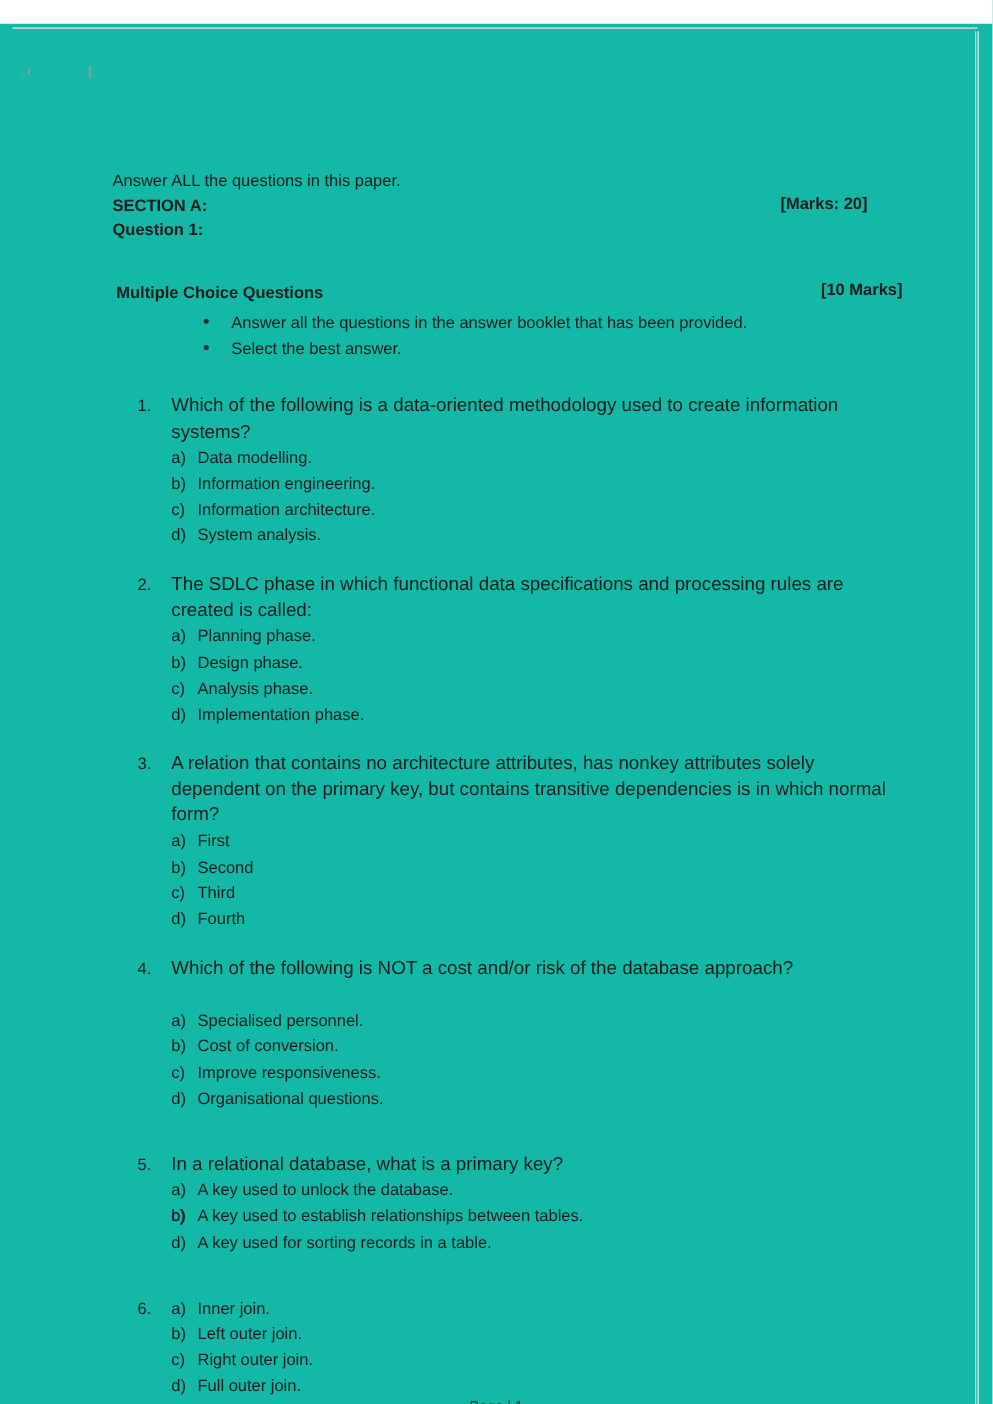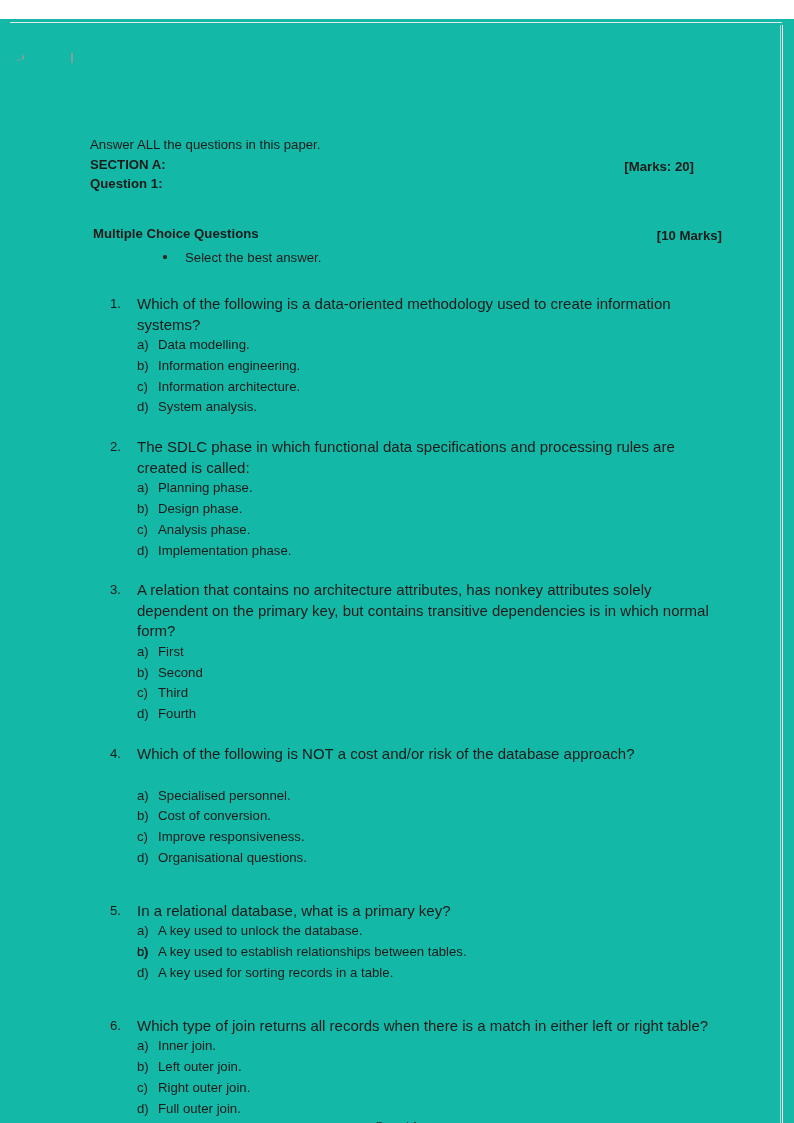--- a/index.html
+++ b/index.html
@@ -63,21 +63,21 @@
   .line {
     font-size: 13.2px;
     line-height: 19.5px;
     white-space: pre-wrap;
   }
   .bold { font-weight: bold; }
 
   .row {
     display: flex;
     justify-content: space-between;
-    align-items: flex-end;
+    align-items: flex-start;
   }
   .row .right { font-weight: bold; font-size: 13.2px; }
 
   .marks20 { margin-right: 28px; }
 
   .mcq-head {
     margin-top: 30px;
     padding-left: 3px;
   }
   .mcq-head .right { padding-right: 0px; }
@@ -175,20 +175,21 @@
     <div class="line bold">Question 1:</div>
 
     <div class="row mcq-head">
       <div class="line bold">Multiple Choice Questions</div>
       <div class="right">[10 Marks]</div>
     </div>
 
     <ul class="bullets">
       <li>
         <span class="dot"></span>
+        <span>Answer all the questions in the  answer booklet that has been provided.</span>
       </li>
       <li>
         <span class="dot"></span>
         <span>Select the best answer.</span>
       </li>
     </ul>
 
     <div class="questions">
 
       <div class="q">
@@ -241,21 +242,20 @@
         <ul class="opts">
           <li><span class="lbl">a)</span><span>A key used to unlock the database.</span></li>
           <li><span class="lbl">b)</span></li>
           <li><span class="lbl">c)</span><span>A key used to establish relationships between tables.</span></li>
           <li><span class="lbl">d)</span><span>A key used for sorting records in a table.</span></li>
         </ul>
       </div>
 
       <div class="q">
         <div class="num">6.</div>
-        <div class="stem">Which type of join returns all records when there is a match in either left or right table?</div>
         <ul class="opts">
           <li><span class="lbl">a)</span><span>Inner join.</span></li>
           <li><span class="lbl">b)</span><span>Left outer join.</span></li>
           <li><span class="lbl">c)</span><span>Right outer join.</span></li>
           <li><span class="lbl">d)</span><span>Full outer join.</span></li>
         </ul>
       </div>
 
     </div>
   </div>

